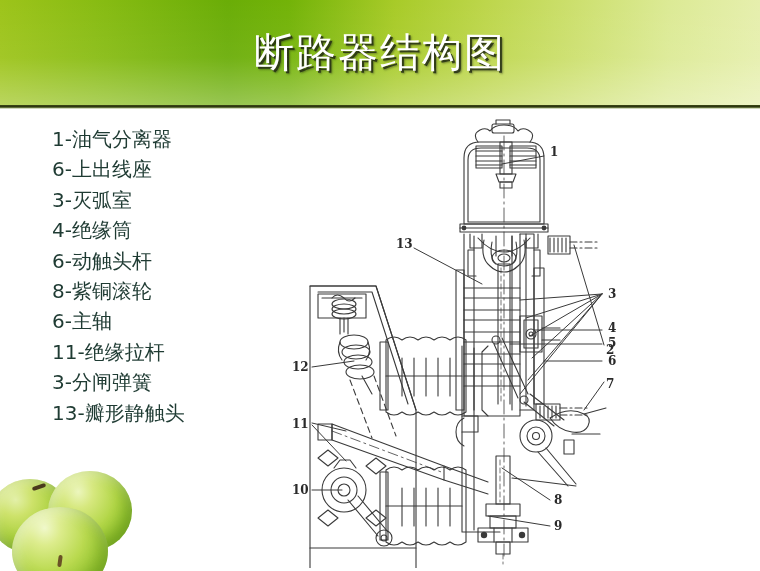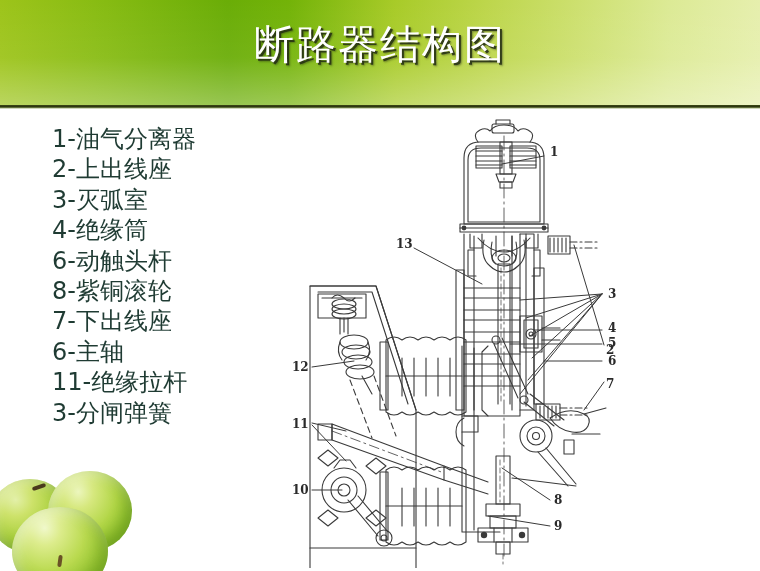--- a/index.html
+++ b/index.html
@@ -29,38 +29,38 @@
   }
   .header-rule{
     position:absolute;left:0;top:105px;width:760px;height:3px;
     background:linear-gradient(to bottom,#3c4a14 0%,#2b3410 55%,#7f8f55 100%);
   }
   .header-rule2{
     position:absolute;left:0;top:108px;width:760px;height:1px;
     background:rgba(120,140,70,0.35);
   }
   .title{
-    position:absolute;left:0;top:18px;width:760px;
+    position:absolute;left:0;top:26px;width:760px;
     text-align:center;
     font-family:"DejaVu Sans","Liberation Sans",sans-serif;
     font-size:40px;line-height:52px;font-weight:400;
     color:#ffffff;
     letter-spacing:2px;
     text-shadow: 2px 2px 0px rgba(35,45,20,0.85), 3px 3px 2px rgba(35,45,20,0.45);
     white-space:nowrap;
   }
 
   
   .legend{
     position:absolute;left:52px;top:124px;width:260px;
     z-index:6;
   }
   .legend-item{
     font-family:"DejaVu Sans","Liberation Sans",sans-serif;
-    font-size:24px;line-height:30.4px;
+    font-size:20px;line-height:30.4px;
     color:#1f3b33;
     white-space:pre;
     text-shadow:0.4px 0.4px 0 rgba(255,255,255,0.55);
   }
 
   
   .apples{
     position:absolute;left:-6px;bottom:-8px;width:152px;height:112px;
     z-index:2;pointer-events:none;
   }
@@ -108,29 +108,29 @@
   <div class="apples">
     <div class="apple a1"></div>
     <div class="stem s1"></div>
     <div class="apple a2"></div>
     <div class="apple a3"></div>
     <div class="stem s3"></div>
   </div>
 
   <div class="legend">
     <div class="legend-item">1-油气分离器</div>
-    <div class="legend-item">2-上出线座</div>
+    <div class="legend-item">6-上出线座</div>
     <div class="legend-item">3-灭弧室</div>
     <div class="legend-item">4-绝缘筒</div>
     <div class="legend-item">6-动触头杆</div>
     <div class="legend-item">8-紫铜滚轮</div>
-    <div class="legend-item">7-下出线座</div>
     <div class="legend-item">6-主轴</div>
     <div class="legend-item">11-绝缘拉杆</div>
     <div class="legend-item">3-分闸弹簧</div>
+    <div class="legend-item">13-瓣形静触头</div>
   </div>
 
   <div class="diagram">
     <svg width="330" height="450" viewBox="0 0 330 450" xmlns="http://www.w3.org/2000/svg">
       <g stroke="#3a3a3a" fill="none" stroke-width="1.1" stroke-linejoin="round" stroke-linecap="round">
 
         <g>
           <path d="M176,40 q0,-16 16,-16 l48,0 q16,0 16,16 l0,66 l-80,0 z"></path>
           <path d="M180,42 q0,-12 13,-12 l46,0 q13,0 13,12 l0,62 l-72,0 z"></path>
 

